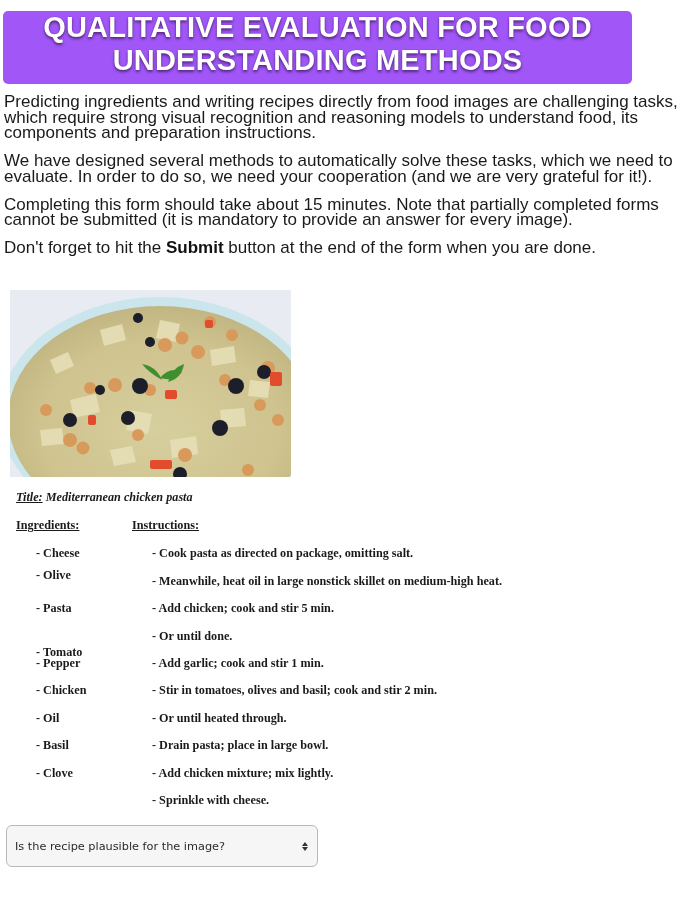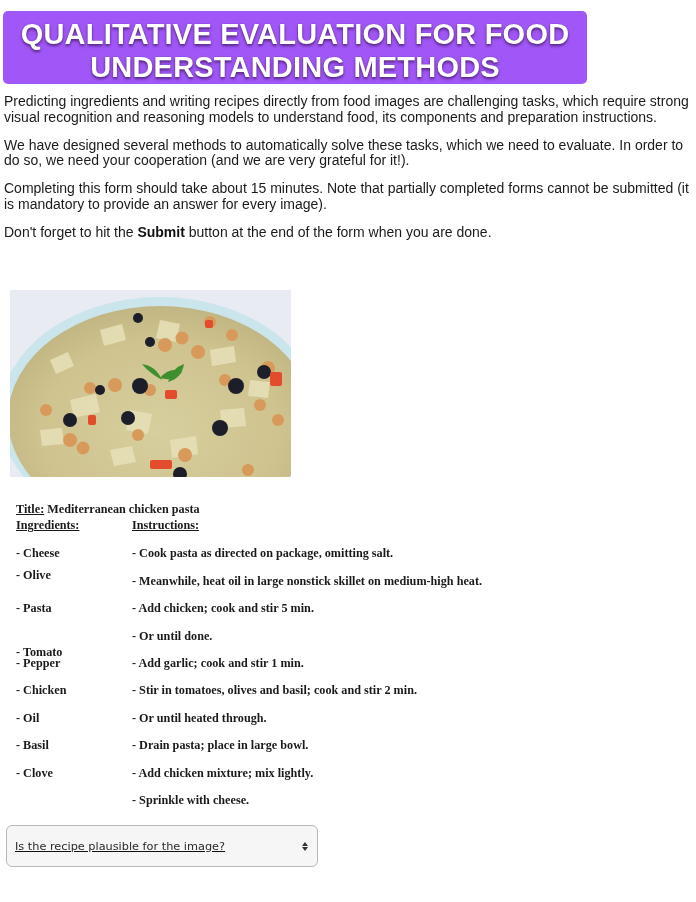--- a/index.html
+++ b/index.html
@@ -5,70 +5,69 @@
     * { box-sizing: border-box; margin: 0; padding: 0; }
     html, body {
       width: 696px; height: 902px; overflow: hidden;
       background: #ffffff;
       font-family: "Liberation Sans", "DejaVu Sans", sans-serif;
       color: #111;
     }
     .page { position: relative; width: 696px; height: 902px; }
 
     .header {
-      position: absolute; left: 3px; top: 11px; width: 584px; height: 73px;
+      position: absolute; left: 3px; top: 11px; width: 629px; height: 73px;
       background: #a157f8;
       border-radius: 5px;
-      display: flex; flex-direction: column; align-items: center; justify-content: flex-end;
+      display: flex; flex-direction: column; align-items: center; justify-content: flex-start;
       text-align: center;
     }
     .header h1 {
       font-family: "Liberation Sans", "DejaVu Sans", sans-serif;
       font-weight: 700;
       font-size: 29px;
       line-height: 33px;
       color: #ffffff;
       letter-spacing: 0.2px;
       text-shadow: 0 2px 3px rgba(60, 20, 90, 0.75), 0 0 1px rgba(0,0,0,0.4);
     }
 
     .intro {
       position: absolute; left: 4px; top: 94px; width: 686px;
-      font-size: 14px; line-height: 15.5px; color: #1a1a1a;
+      font-size: 17px; line-height: 15.5px; color: #1a1a1a;
     }
     .intro p { margin-bottom: 12.5px; }
     .intro b { font-weight: 700; color: #111; }
 
     .food-image {
       position: absolute; left: 10px; top: 290px; width: 281px; height: 187px;
       overflow: hidden;
       background: linear-gradient(180deg, #eef1f7 0%, #e9ecf3 30%, #d9dbe0 100%);
     }
     .food-image svg { display: block; width: 100%; height: 100%; }
 
     .recipe {
       position: absolute; left: 16px; top: 490px; width: 660px;
       font-family: "Liberation Serif", "DejaVu Serif", serif;
       font-weight: 700; font-size: 12.2px; color: #1a1a1a;
     }
-    .recipe .title-line { position: absolute; left: 0; top: 12px; white-space: nowrap; }
+    .recipe .title-line { position: absolute; left: 0; top: 0; white-space: nowrap; font-style: italic; }
     .u { text-decoration: underline; }
     .recipe .col-head { position: absolute; top: 28px; white-space: nowrap; }
-    .recipe .row { position: absolute; white-space: nowrap; }
+    .recipe .row { position: absolute; white-space: nowrap; margin-left: 20px; }
     .col-ing { left: 0; }
     .col-ins { left: 116px; }
 
     .select-wrap {
       position: absolute; left: 6px; top: 825px; width: 312px; height: 42px;
       border: 1.5px solid #b8b8b8; border-radius: 6px;
       background: #f6f6f6;
       display: flex; align-items: center;
       padding-left: 8px; padding-right: 8px;
       cursor: pointer;
-      text-decoration: underline;
     }
     .select-text {
       font-family: "DejaVu Sans", "Liberation Sans", sans-serif;
       font-size: 11.3px; color: #2a2a2a; flex: 1;
     }
     .select-arrows {
       width: 8px; height: 14px; display: flex; flex-direction: column;
       align-items: center; justify-content: center; gap: 1px;
     }
     .tri-up { width: 0; height: 0; border-left: 3px solid transparent; border-right: 3px solid transparent; border-bottom: 4px solid #333; }

